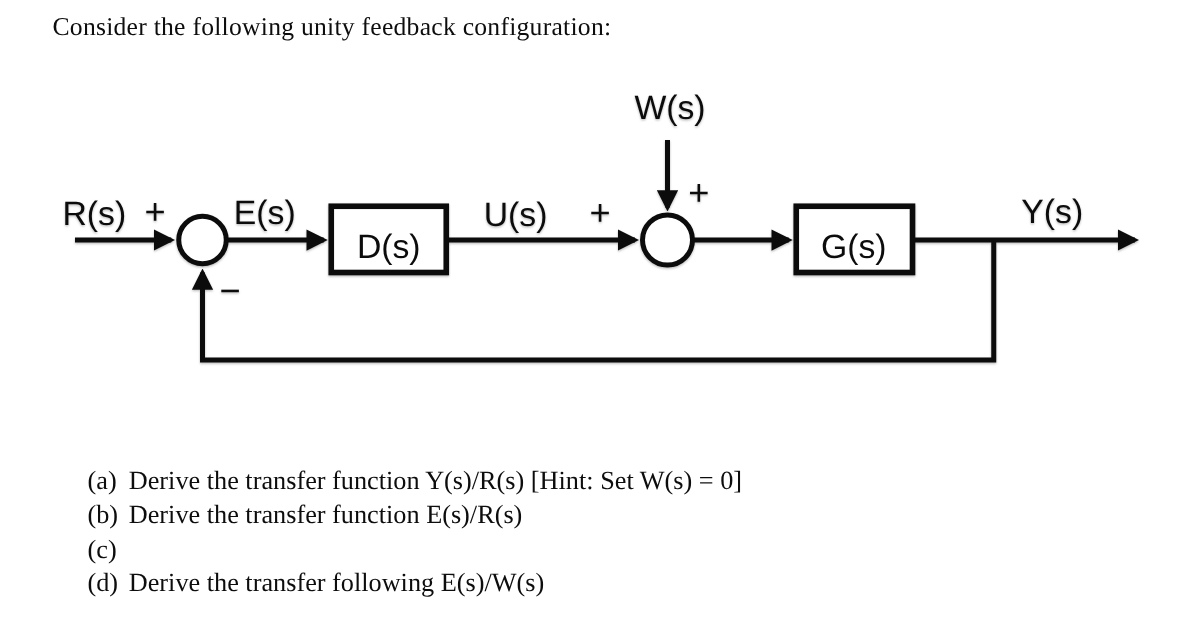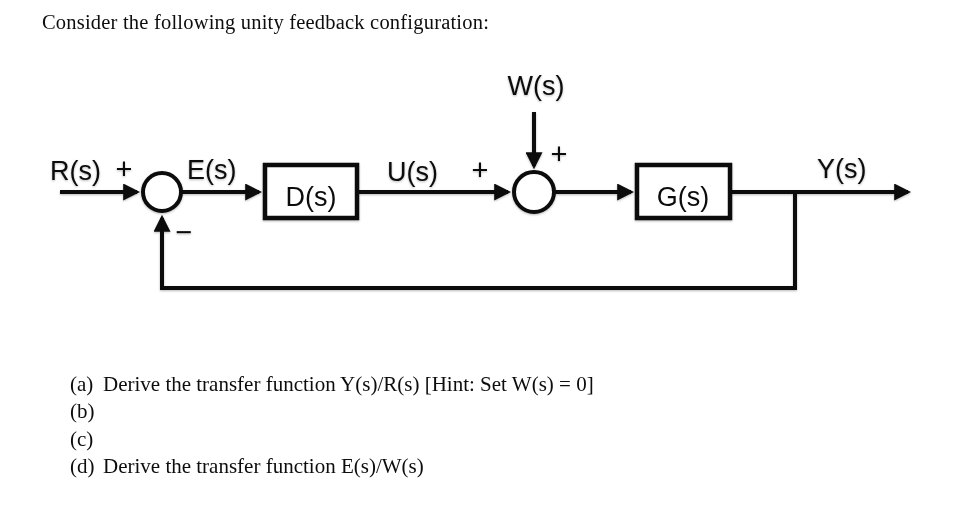--- a/index.html
+++ b/index.html
@@ -94,23 +94,24 @@
     <text class="sign-label" x="172" y="182" text-anchor="middle">−</text>
   </svg>
 
   <div class="questions">
     <div class="q-row">
       <span class="q-label">(a)</span>
       <span class="q-text">Derive the transfer function Y(s)/R(s) [Hint: Set W(s) = 0]</span>
     </div>
     <div class="q-row">
       <span class="q-label">(b)</span>
+      <span class="q-text">Derive the transfer function E(s)/R(s)</span>
     </div>
     <div class="q-row">
       <span class="q-label">(c)</span>
     </div>
     <div class="q-row">
       <span class="q-label">(d)</span>
-      <span class="q-text">Derive the transfer function E(s)/W(s)</span>
+      <span class="q-text">Derive the transfer following E(s)/W(s)</span>
     </div>
   </div>
 
 </div>
 
 </body></html>

